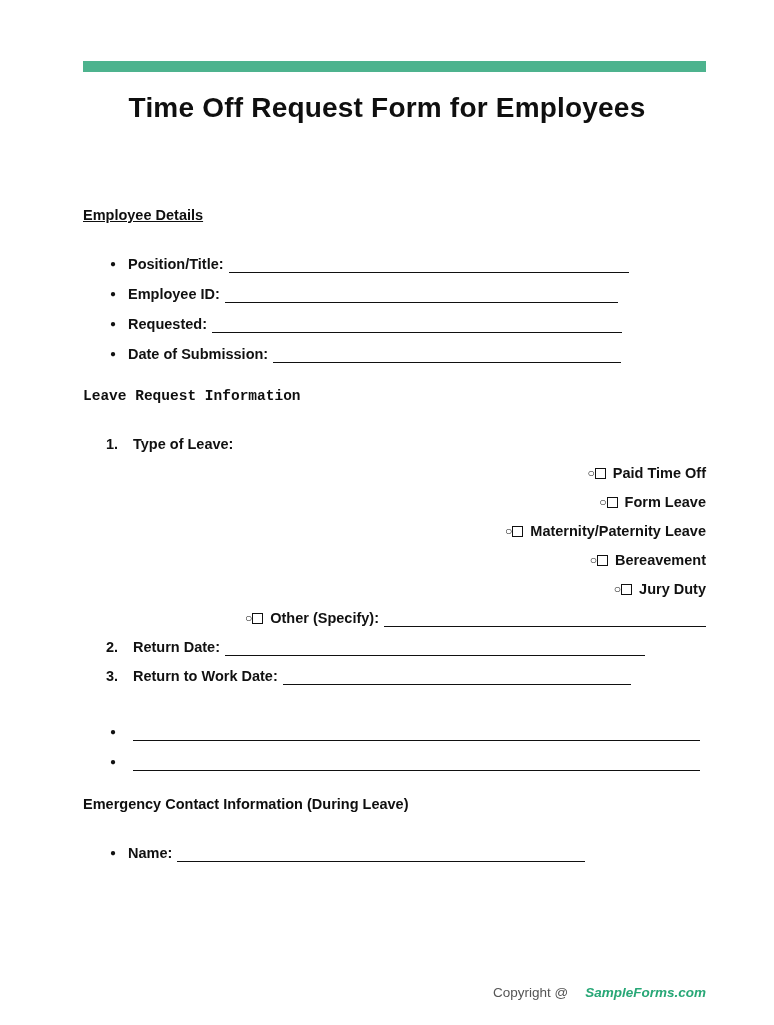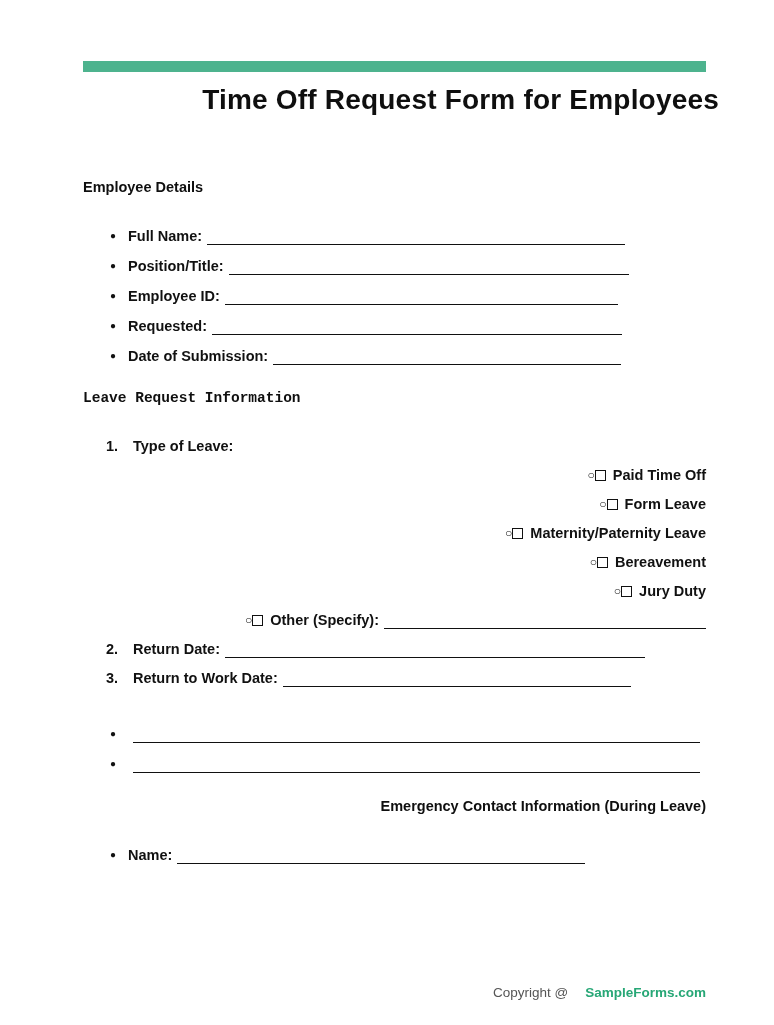--- a/index.html
+++ b/index.html
@@ -12,40 +12,40 @@
     font-family: "Liberation Sans", "DejaVu Sans", sans-serif;
     color: #111111;
     overflow: hidden;
   }
   .accent-bar {
     margin: 61px 68px 0 83px;
     height: 11px;
     background: var(--accent, #4db38e);
   }
   .title {
-    margin: 12px 55px 0 55px;
-    text-align: right;
+    margin: 20px 55px 0 55px;
+    text-align: center;
     font-size: 28px;
     font-weight: bold;
     line-height: 31px;
     letter-spacing: 0.2px;
     color: #0f0f0f;
   }
   .content { padding: 0 68px 0 83px; }
   h2.section {
     font-size: 14.5px;
     font-weight: bold;
     margin: 0;
     line-height: 16px;
     color: #0f0f0f;
   }
-  #h-employee { margin-top: 64px; }
+  #h-employee { margin-top: 84px; text-decoration: underline; }
   #h-leave { margin-top: 19px; font-family: Liberation Mono, monospace; }
   #h-reason { margin-top: 17px; }
-  #h-emergency { margin-top: 19px; text-align: right; }
+  #h-emergency { margin-top: 19px; }
   ul, ol { list-style: none; margin: 0; padding: 0; font-size: 14.5px; font-weight: bold; }
   .bullet-list { margin-top: 26px; padding-left: 27px; }
   .bullet-list > li { line-height: 29px; white-space: nowrap; }
   .bullet { display: inline-block; width: 18px; font-size: 10px; vertical-align: 2px; font-weight: normal; }
   .num-list { margin-top: 26px; padding-left: 23px; }
   .num-list .row { line-height: 29px; white-space: nowrap; }
   .num { display: inline-block; width: 27px; }
   .sub-list { padding-left: 52px; }
   .sub-list > li { line-height: 29px; white-space: nowrap; text-align: right; }
   .circle { display: inline-block; width: 21px; font-size: 12px; vertical-align: 1px; font-weight: normal; }
@@ -59,39 +59,36 @@
   }
   .blank {
     display: inline-block;
     border-bottom: 1.5px solid #111;
     height: 4px;
     margin-left: 5px;
     vertical-align: -4px;
   }
   .footer { position: absolute; top: 985px; right: 68px; font-size: 13.5px; white-space: nowrap; }
   .copyright { color: var(--copyright, #555555); margin-right: 17px; font-weight: normal; }
-  .footer-link { color: var(--link, #27a776); font-weight: bold; text-decoration: none; cursor: pointer; }
+  .footer-link { color: var(--link, #27a776); font-weight: bold; text-decoration: none; cursor: pointer; font-style: italic; }
 </style>
 </head>
 <body>
 
 <div class="page">
 
   <div class="accent-bar"></div>
 
   <h1 class="title">Time Off Request Form for Employees</h1>
 
   <div class="content">
 
     <h2 class="section" id="h-employee">Employee Details</h2>
 
     <ul class="bullet-list">
-      <li>
-        <span class="bullet">●</span><span class="lbl">Full Name:</span><span class="blank" style="width:418px"></span>
-      </li>
       <li>
         <span class="bullet">●</span><span class="lbl">Position/Title:</span><span class="blank" style="width:400px"></span>
       </li>
       <li>
         <span class="bullet">●</span><span class="lbl">Employee ID:</span><span class="blank" style="width:393px"></span>
       </li>
       <li>
         <span class="bullet">●</span><span class="lbl">Requested:</span><span class="blank" style="width:410px"></span>
       </li>
       <li>

